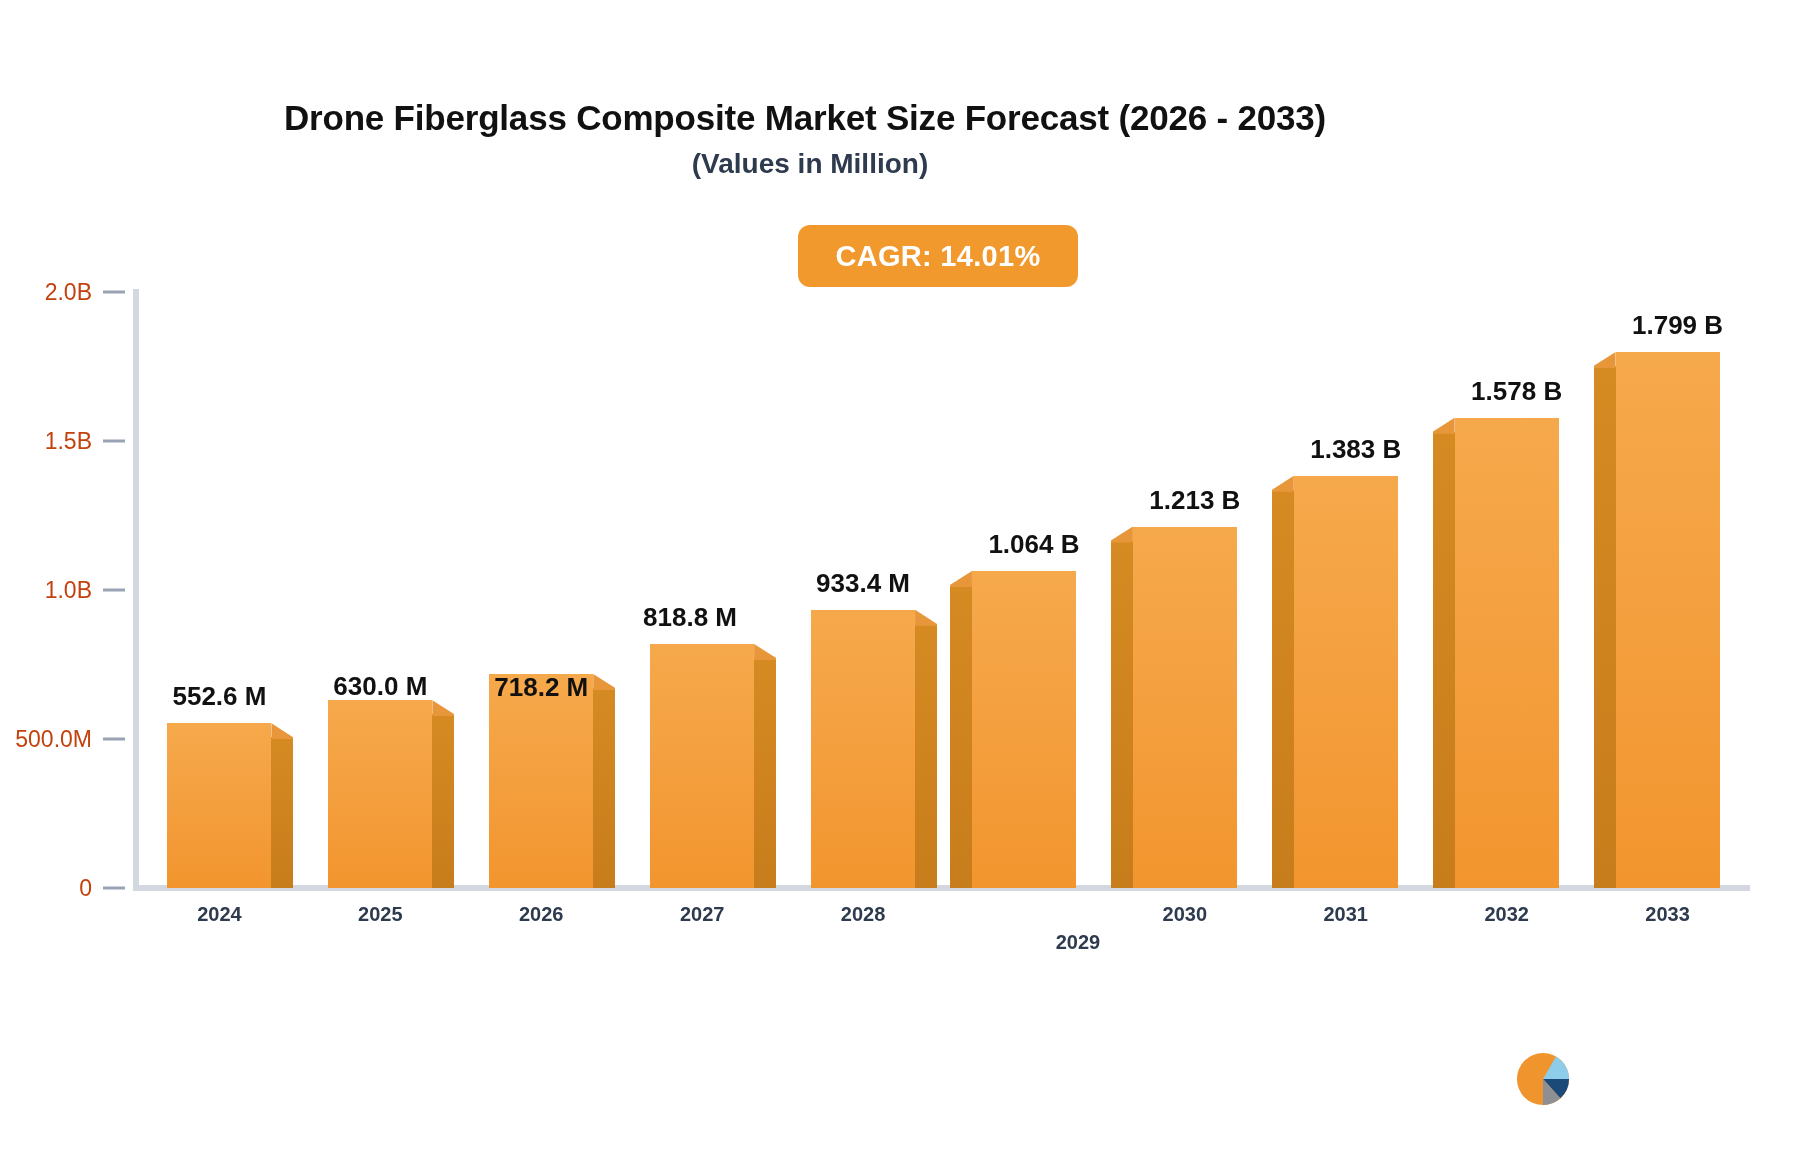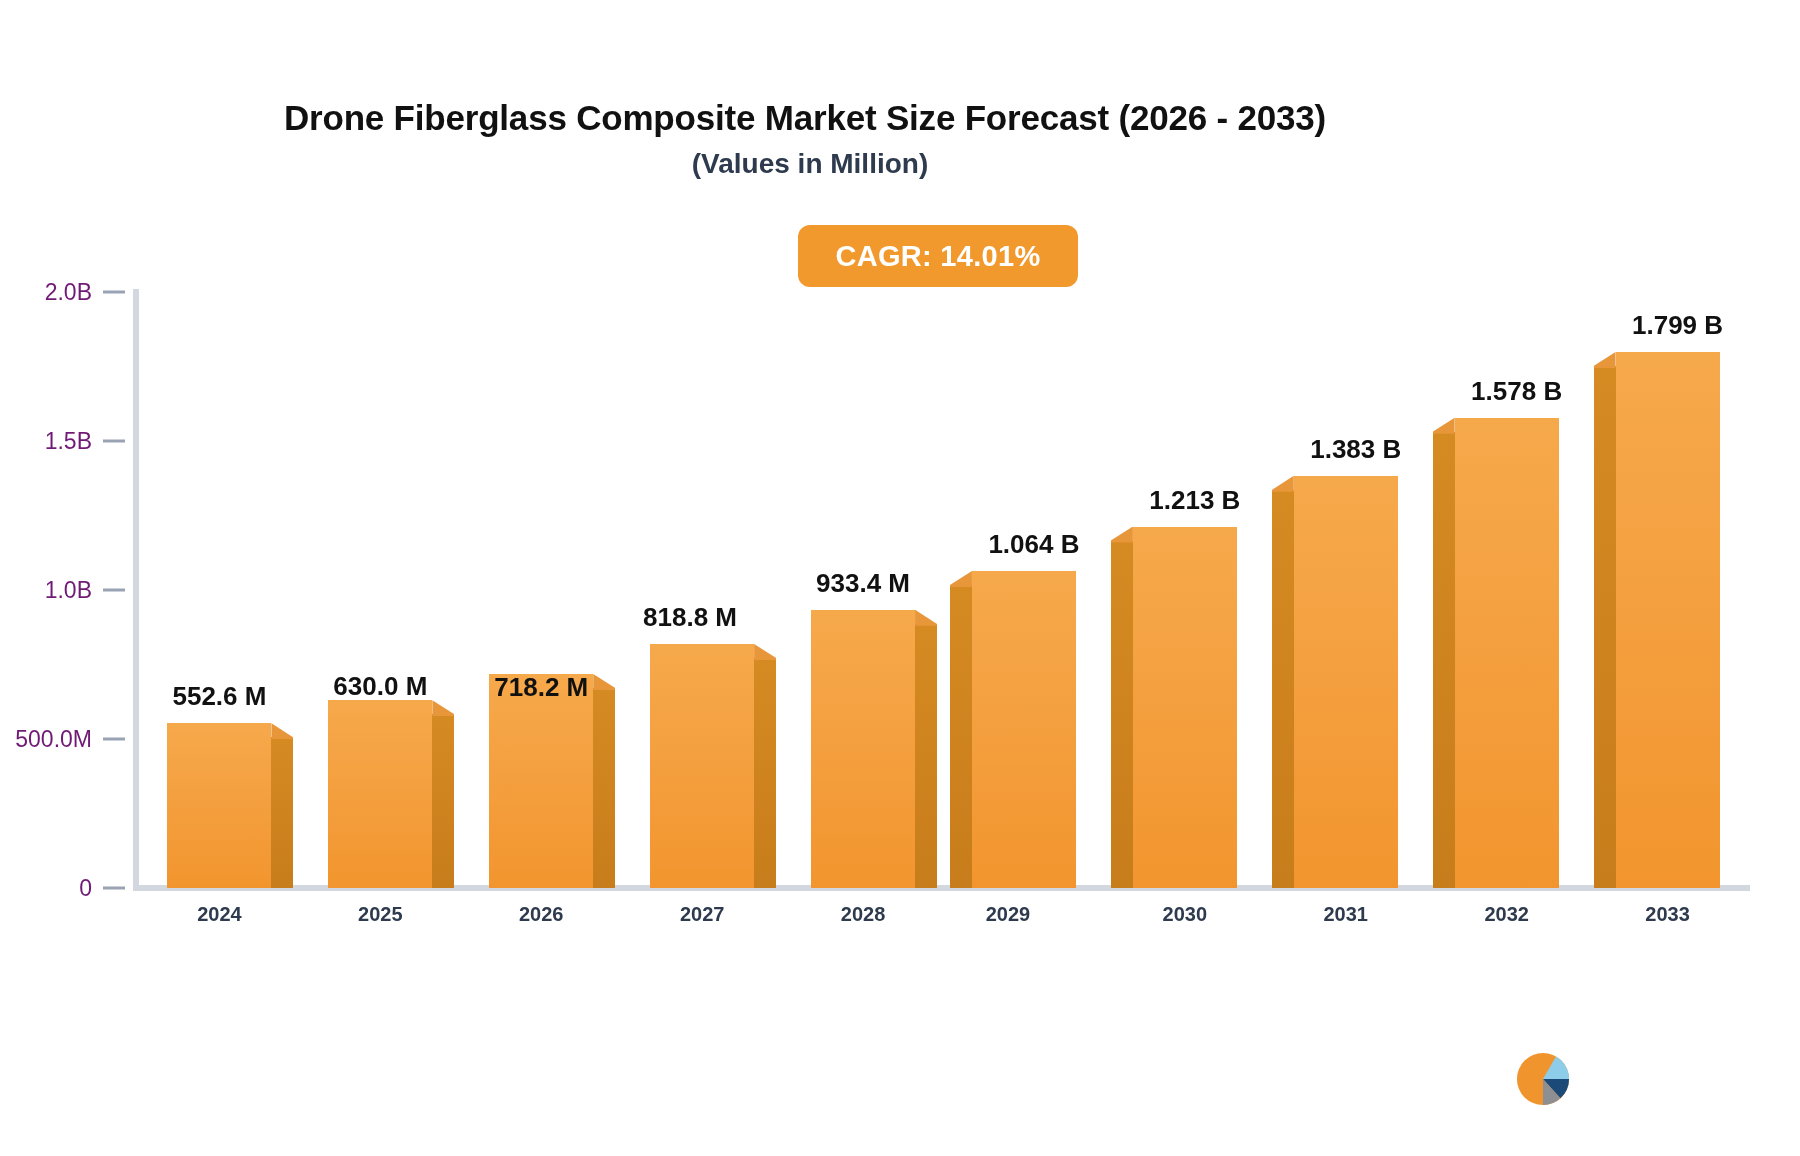--- a/index.html
+++ b/index.html
@@ -90,21 +90,21 @@
     width: 1617px;
     height: 6px;
     background: #d3d7e0;
   }
 
   .y-tick-label {
     position: absolute;
     right: 0;
     text-align: right;
     font-size: 23px;
-    color: #701a75;
+    color: #c2410c;
     white-space: nowrap;
     transform: translateY(-50%);
   }
   .y-tick-wrap {
     position: absolute;
     left: 0;
     width: 92px;
   }
   .y-tick-dash {
     position: absolute;
@@ -216,21 +216,21 @@
           <div class="y-tick-label">2.0B</div>
         </div>
         <div class="y-tick-dash" style="top: 292px;"></div>
       </div>
     <div id="x-ticks">
         <div class="x-tick-label" style="left: 219.45px;">2024</div>
         <div class="x-tick-label" style="left: 380.35px;">2025</div>
         <div class="x-tick-label" style="left: 541.25px;">2026</div>
         <div class="x-tick-label" style="left: 702.15px;">2027</div>
         <div class="x-tick-label" style="left: 863.05px;">2028</div>
-        <div class="x-tick-label" style="left: 1008px;">2029</div>
+        <div class="x-tick-label" style="left: 1078px; margin-top: 28px;">2029</div>
         <div class="x-tick-label" style="left: 1184.85px;">2030</div>
         <div class="x-tick-label" style="left: 1345.75px;">2031</div>
         <div class="x-tick-label" style="left: 1506.65px;">2032</div>
         <div class="x-tick-label" style="left: 1667.55px;">2033</div>
       </div>
     <div id="bars">
         <div class="bar-group" style="left: 167.45px; top: 723.325px; width: 104px; height: 164.675px;">
           <div class="bar-front" style="height: 164.675px;"></div>
           <div class="bar-side right" style="height: 150.675px;"></div>
           <div class="bar-top right" style="top: 0px; height: 16px; background: rgb(232, 150, 58); clip-path: polygon(0px 0px, 100% 88%, 100% 100%, 0px 100%);"></div>

